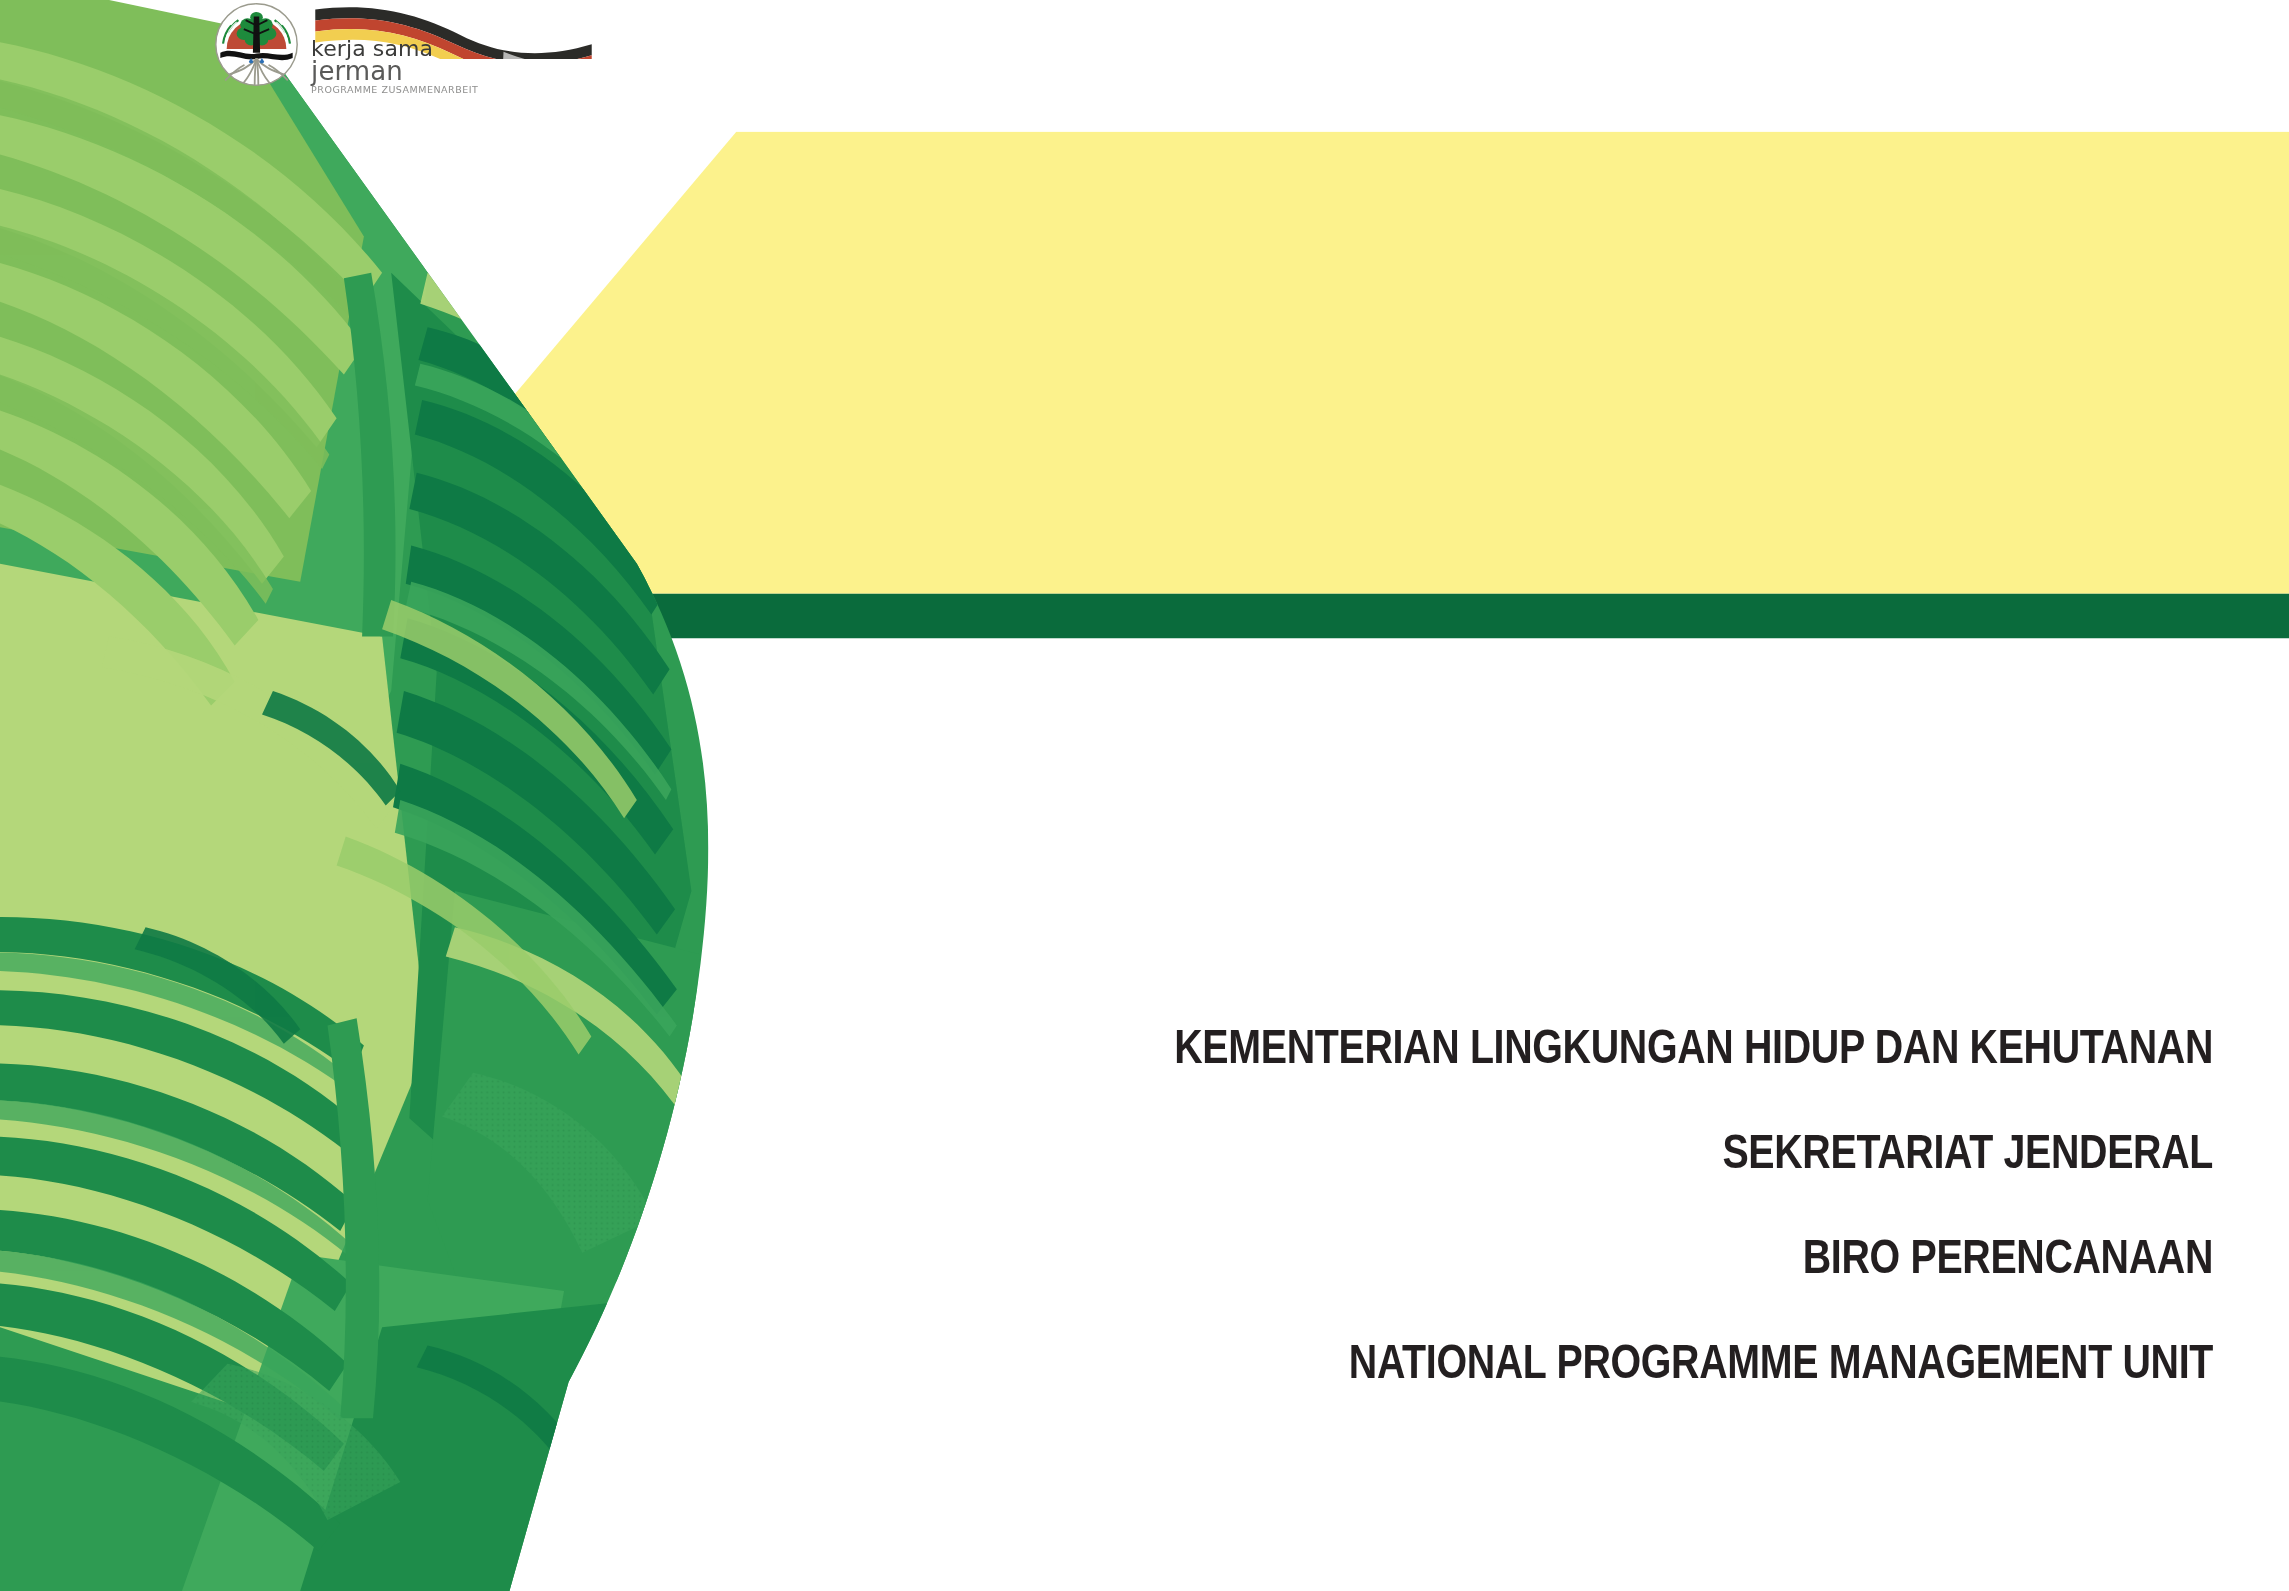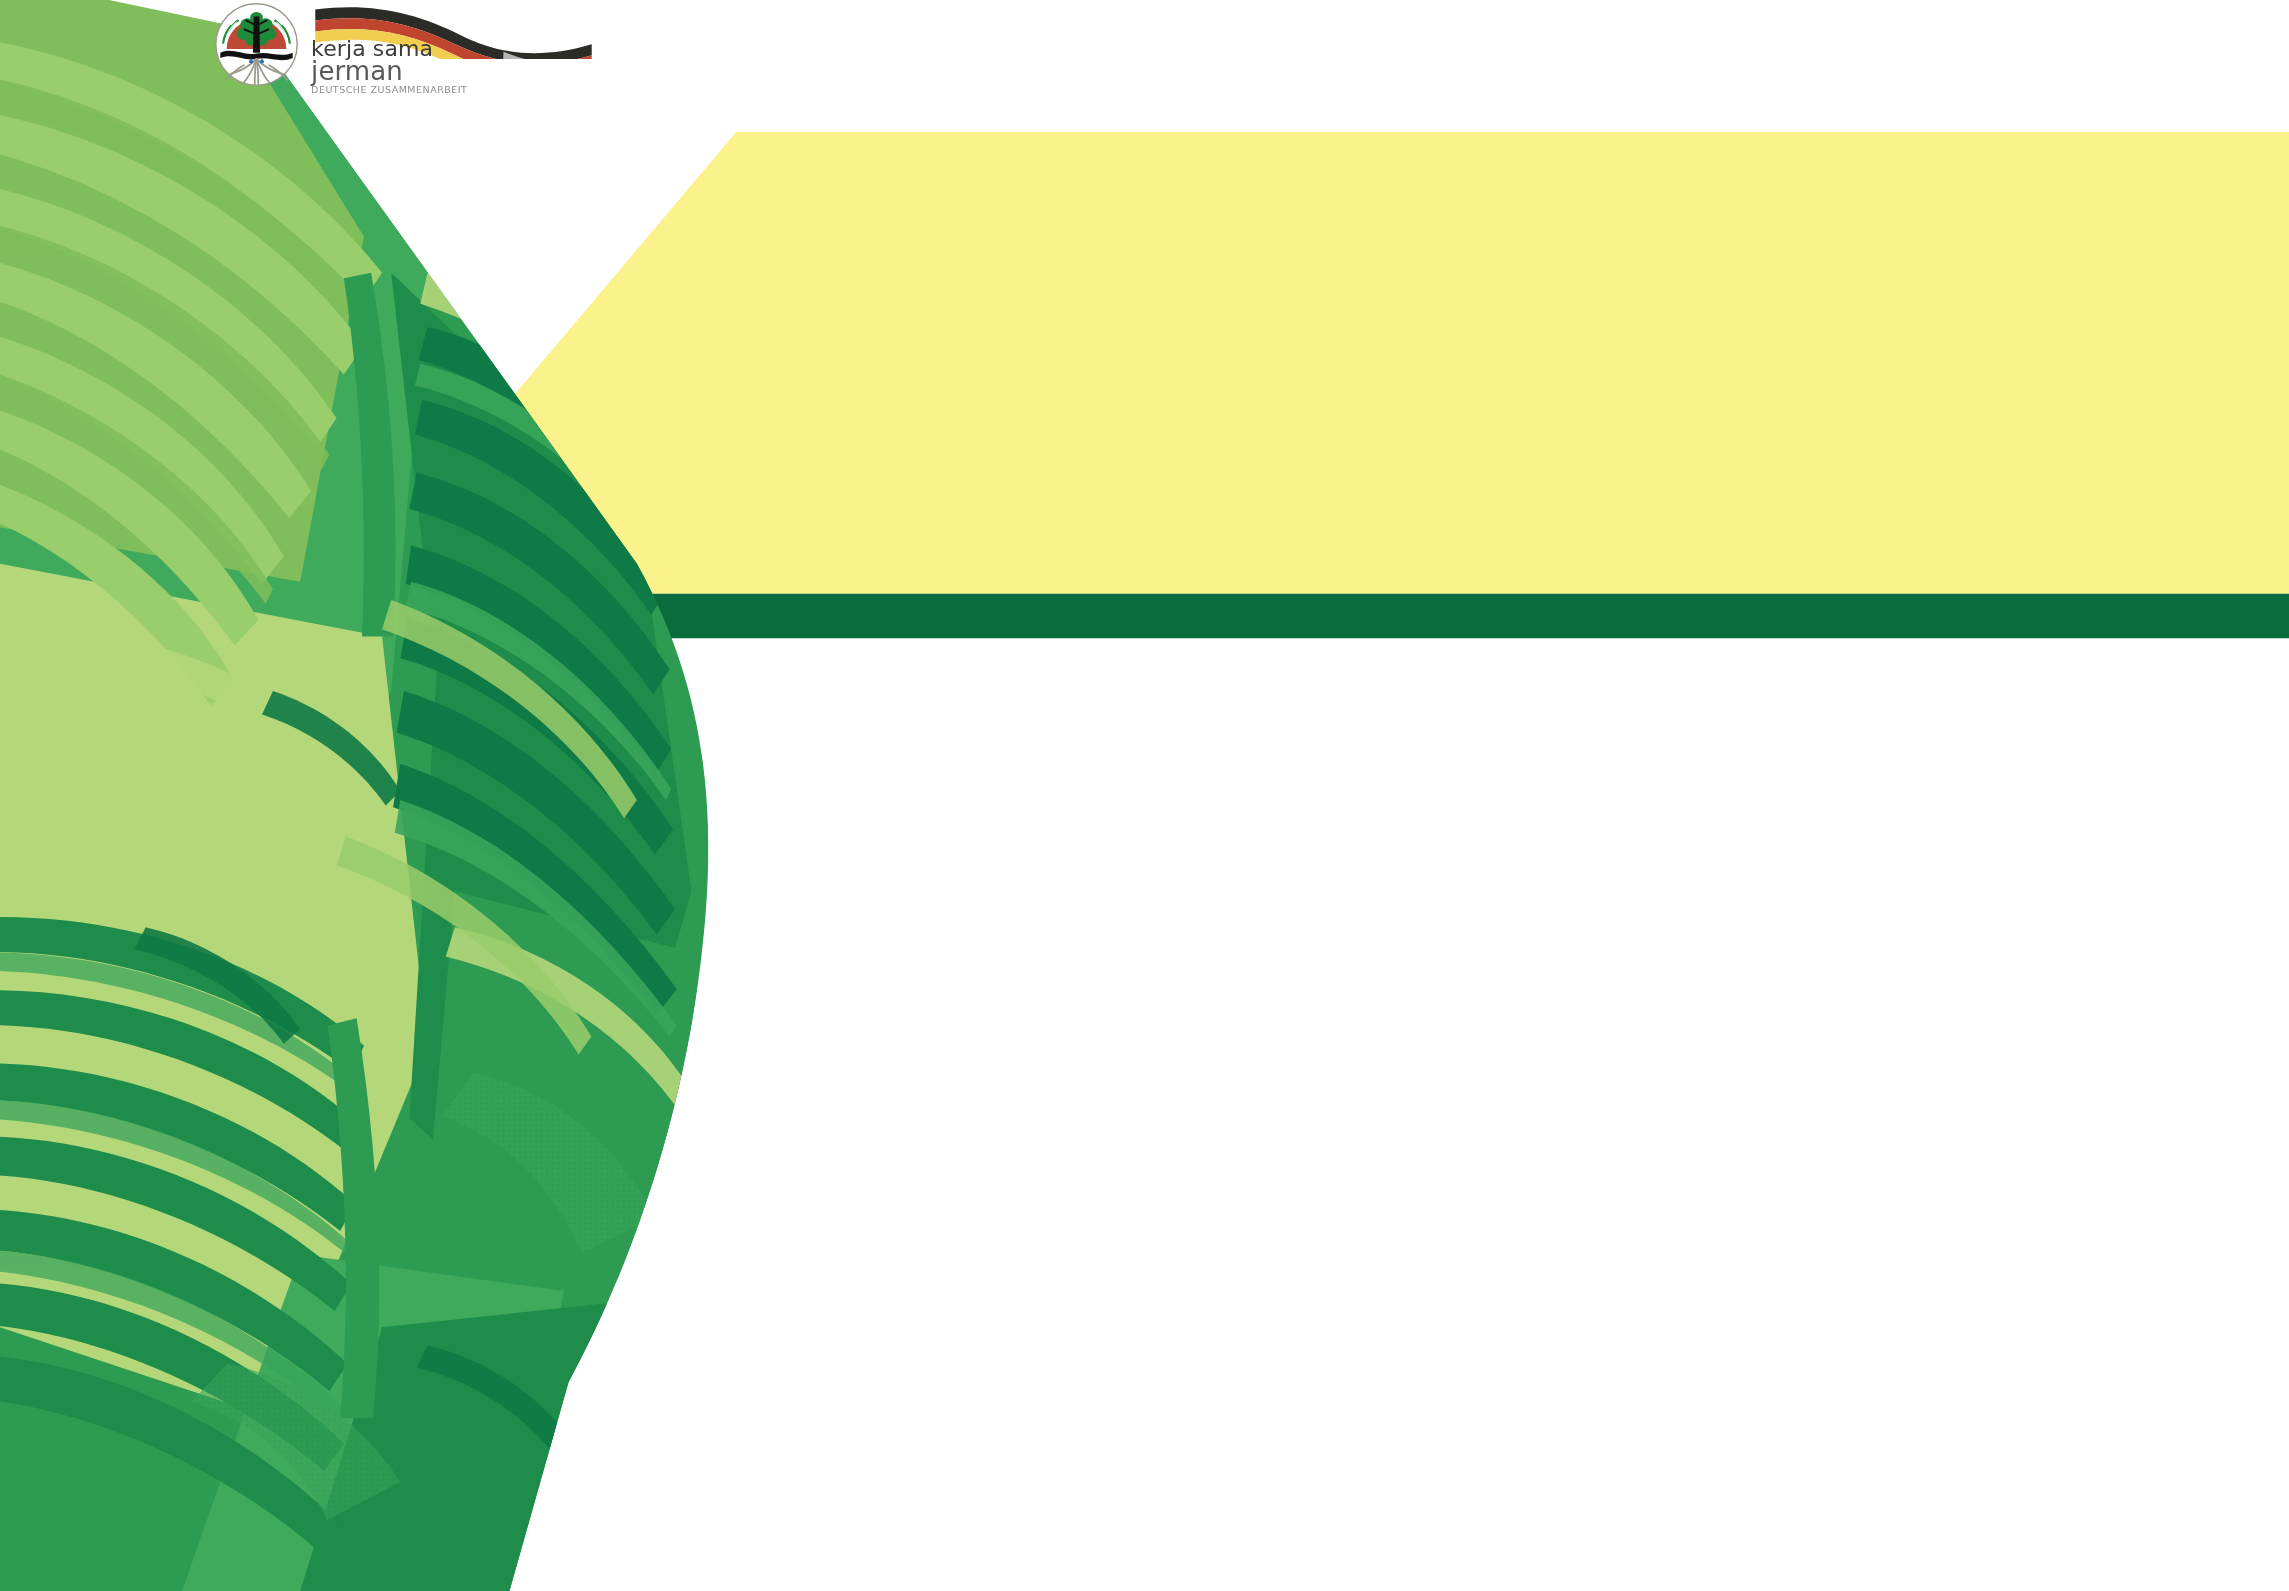--- a/index.html
+++ b/index.html
@@ -252,22 +252,28 @@
                  L312,68 C254,84 206,78 158,54 C112,32 68,22 8,30 Z" fill="#C0452F"></path>
 
         <path d="M8,30 C68,22 112,32 158,54 C206,78 254,84 312,68
                  L312,80 C252,96 204,90 154,64 C108,42 66,34 8,42 Z" fill="#F2CE50"></path>
 
         <path d="M215,52 C250,66 280,70 316,62 L316,84 C280,92 248,88 214,74 Z" fill="#E6E6E4" opacity=".75"></path>
       </svg>
       <div id="german-coop-text">
         <div class="l1">kerja sama</div>
         <div class="l2">jerman</div>
-        <div class="l3">DEUTSCHE ZUSAMMENARBEIT</div>
+        <div class="l3">PROGRAMME ZUSAMMENARBEIT</div>
       </div>
     </div>
 
   </div>
 
 
+  <div id="org-block">
+    <div class="org-line">KEMENTERIAN LINGKUNGAN HIDUP DAN KEHUTANAN</div>
+    <div class="org-line">SEKRETARIAT JENDERAL</div>
+    <div class="org-line">BIRO PERENCANAAN</div>
+    <div class="org-line">NATIONAL PROGRAMME MANAGEMENT UNIT</div>
+  </div>
 
 </div>
 
 
 </body></html>

